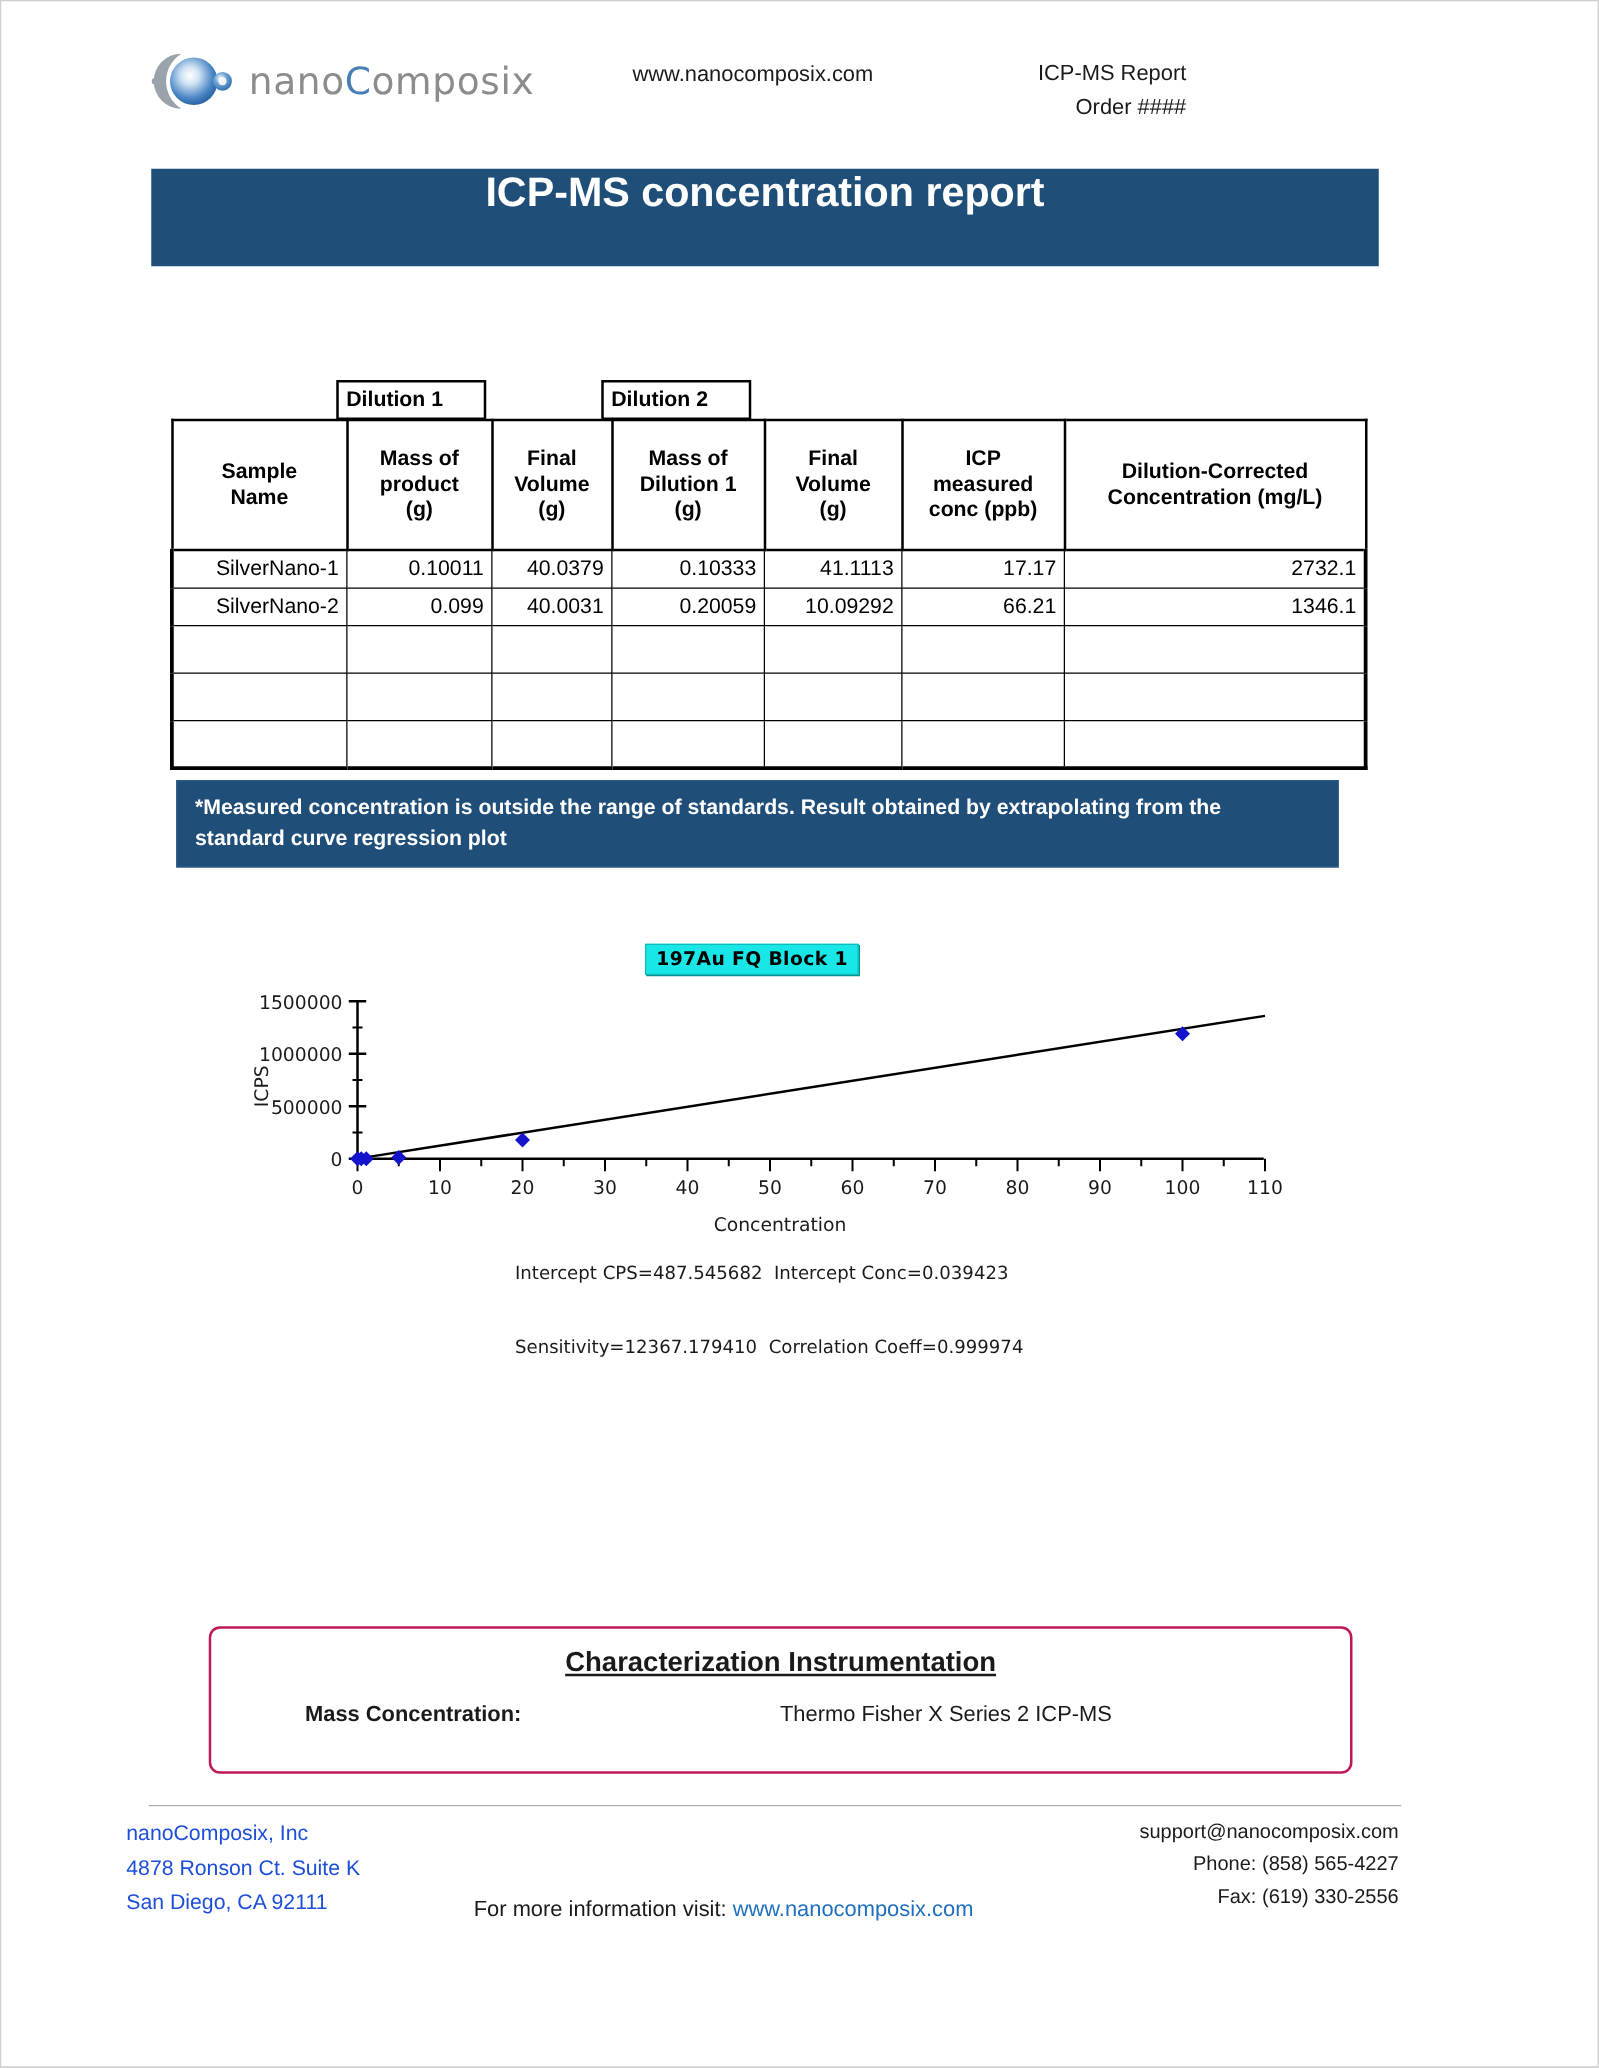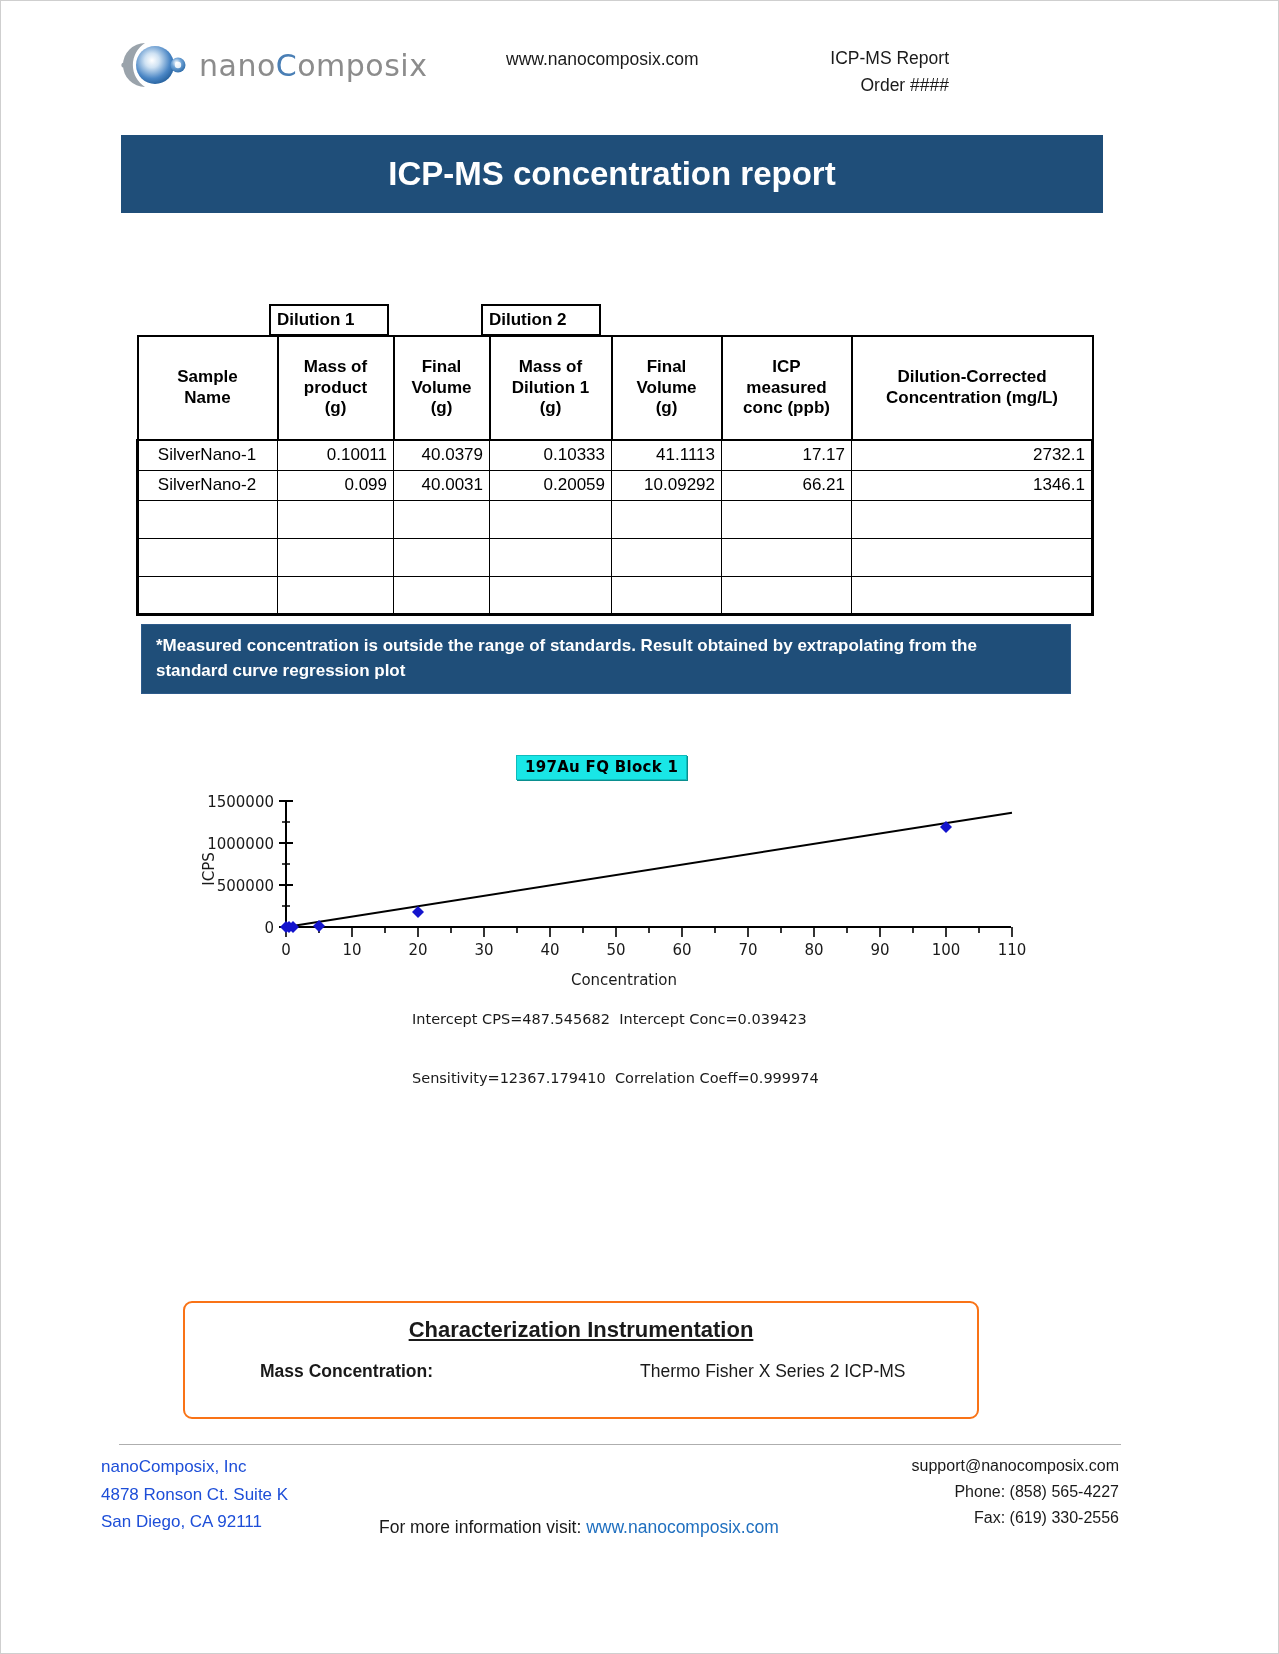--- a/index.html
+++ b/index.html
@@ -64,21 +64,21 @@
   }
 
   
   .title-bar {
     position: absolute;
     left: 120px; top: 134px;
     width: 982px;
     height: 78px;
     background: #1f4e79;
     display: flex;
-    align-items: center;
+    align-items: flex-start;
     justify-content: center;
   }
   .title-bar .t {
     color: #ffffff;
     font-size: 33px;
     font-weight: bold;
   }
 
   
   .super-row {
@@ -127,21 +127,21 @@
     line-height: 1.22;
     padding: 2px 4px;
   }
   table.main tbody td {
     height: 30px;
     padding: 1px 6px;
     text-align: right;
     vertical-align: middle;
   }
   table.main tbody td.name {
-    text-align: center;
+    text-align: right;
     padding-left: 4px;
     margin-top: 32px;
   }
   table.main tbody tr.last td { border-bottom: 3px solid #000; }
   table.main tbody td.lft { border-left: 3px solid #000; }
   table.main tbody td.rgt { border-right: 3px solid #000; }
   table.main tbody tr.blank td { height: 38px; }
 
   
   .note {
@@ -189,24 +189,24 @@
     font-family: "DejaVu Sans", sans-serif;
     font-size: 14.5px;
     color: #1a1a1a;
     line-height: 1.35;
     white-space: pre;
   }
 
   
   .char-box {
     position: absolute;
-    left: 182px; top: 1300px;
-    width: 796px;
+    left: 166px; top: 1300px;
+    width: 915px;
     height: 118px;
-    border: 2px solid #f97316;
+    border: 2px solid #be185d;
     border-radius: 9px;
     box-sizing: border-box;
     background: #fff;
   }
   .char-title {
     position: absolute;
     left: 0; right: 0; top: 14px;
     text-align: center;
     font-size: 22px;
     font-weight: bold;

